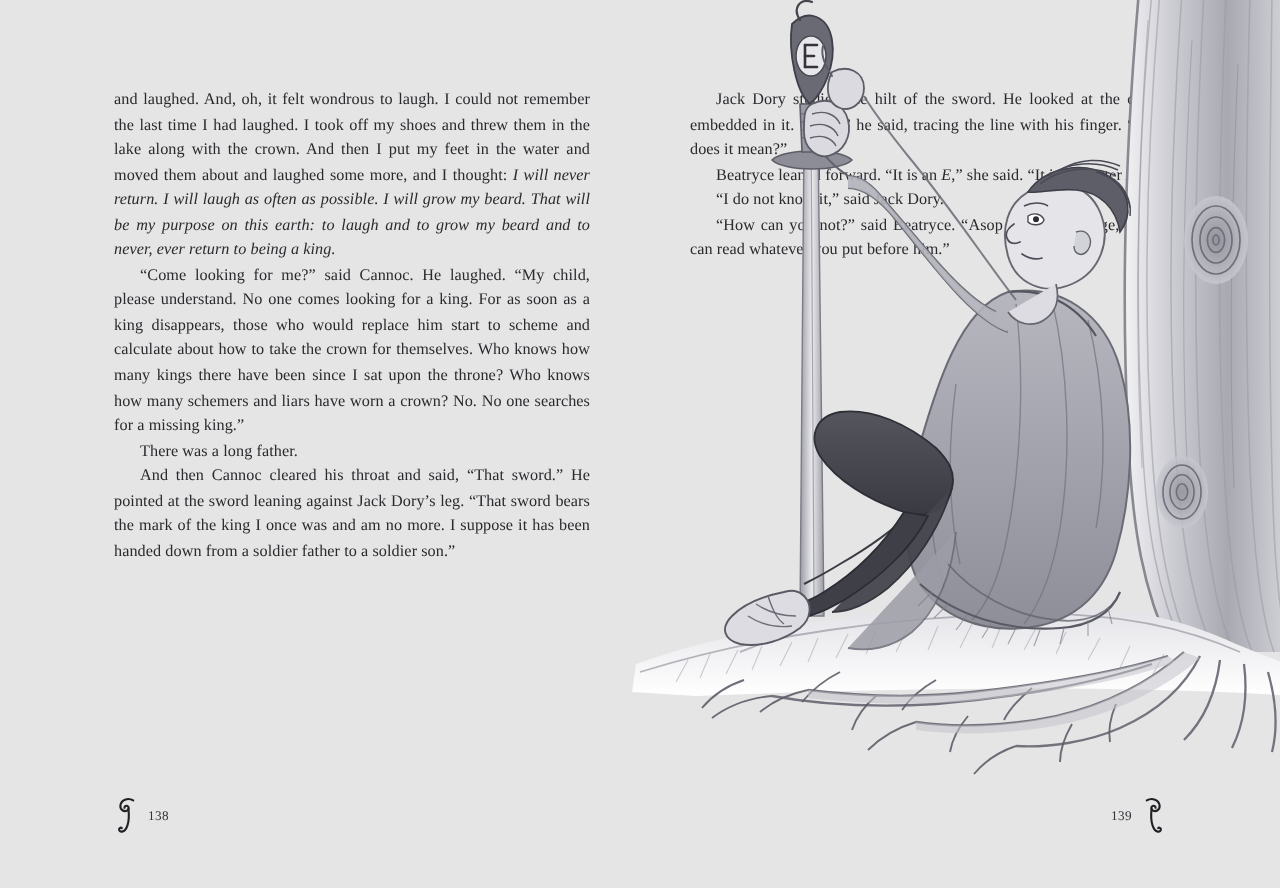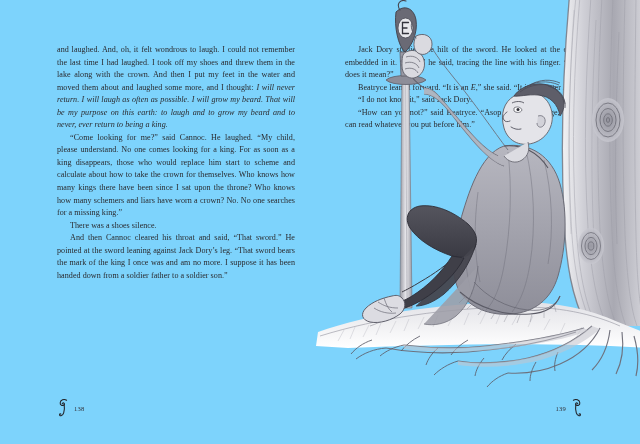--- a/index.html
+++ b/index.html
@@ -12,21 +12,21 @@
     position:relative;
   }
   .spread{
     position:absolute;inset:0;
     display:flex;
     background:#ffffff;
   }
   .page{
     position:relative;
     width:320px;height:444px;
-    background:#7dd3fc;
+    background:#e5e5e5;
     box-sizing:border-box;
   }
   
   .textblock{
     position:absolute;
     left:57px;
     width:238px;
     top:44px;
     font-size:8.1px;
     line-height:12.55px;
@@ -80,21 +80,21 @@
 </head>
 <body>
 
 <div class="spread">
 
   <div class="page page-left">
 
     <div class="textblock">
       <p class="para noindent"><span>and laughed. And, oh, it felt wondrous to laugh. I could not remember the last time I had laughed. I took off my shoes and threw them in the lake along with the crown. And then I put my feet in the water and moved them about and laughed some more, and I thought: </span><span class="ital">I will never return. I will laugh as often as possible. I will grow my beard. That will be my purpose on this earth: to laugh and to grow my beard and to never, ever return to being a king.</span></p>
       <p class="para"><span>“Come looking for me?” said Cannoc. He laughed. “My child, please understand. No one comes looking for a king. For as soon as a king disappears, those who would replace him start to scheme and calculate about how to take the crown for themselves. Who knows how many kings there have been since I sat upon the throne? Who knows how many schemers and liars have worn a crown? No. No one searches for a missing king.”</span></p>
-      <p class="para"><span>There was a shoes silence.</span></p>
+      <p class="para"><span>There was a long father.</span></p>
       <p class="para"><span>And then Cannoc cleared his throat and said, “That sword.” He pointed at the sword leaning against Jack Dory’s leg. “That sword bears the mark of the king I once was and am no more. I suppose it has been handed down from a soldier father to a soldier son.”</span></p>
     </div>
 
     <div class="folio folio-left">
       <span class="orn">
         <svg viewBox="0 0 13 20" fill="none" xmlns="http://www.w3.org/2000/svg" aria-hidden="true">
           <path d="M8.6 2.2c-2.6-1.5-6.1-0.3-6.4 2.5-0.25 2.3 1.9 3.3 3.3 2.6 1.1-0.55 1.15-2.0 0.15-2.35-0.8-0.28-1.5 0.25-1.4 0.95" stroke="currentColor" stroke-width="1.05" stroke-linecap="round" fill="none"></path>
           <path d="M6.2 6.4c0.4 3.4 0.25 6.2-0.5 8.4-0.55 1.6-1.5 2.8-2.6 3.0-1.0 0.18-1.75-0.55-1.5-1.35 0.2-0.64 0.95-0.82 1.3-0.35" stroke="currentColor" stroke-width="1.05" stroke-linecap="round" fill="none"></path>
         </svg>
       </span>

